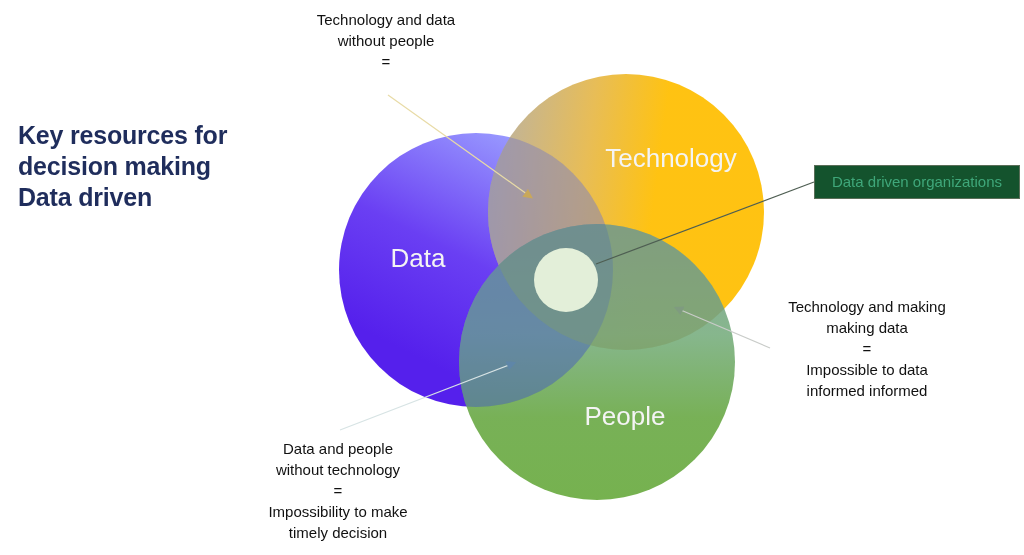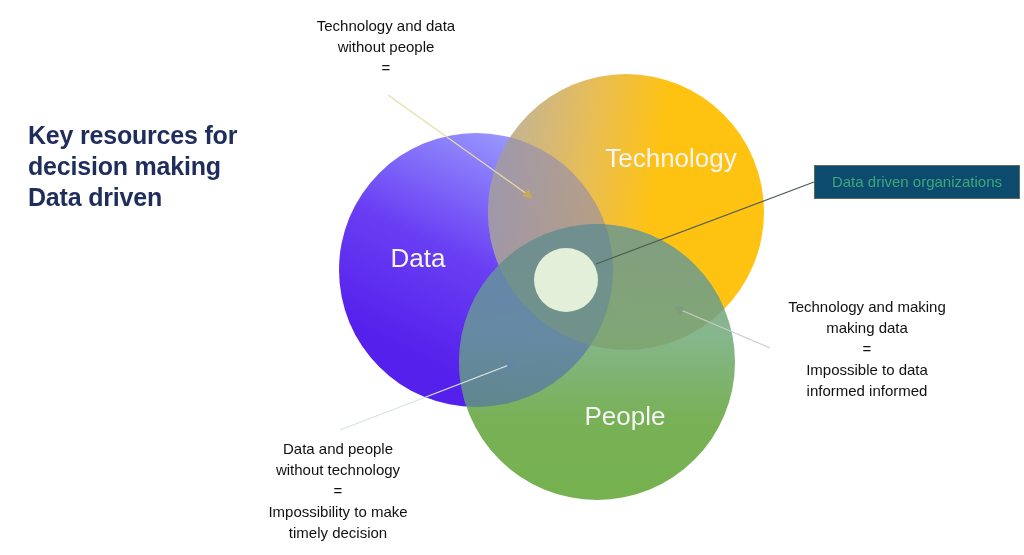--- a/index.html
+++ b/index.html
@@ -17,21 +17,20 @@
     .title {
       position: absolute;
       left: 18px;
       top: 120px;
       width: 230px;
       color: #1f2d5c;
       font-weight: bold;
       font-size: 25px;
       line-height: 31px;
       letter-spacing: -0.2px;
-      margin-left: 10px;
     }
     .title span { display: block; }
     svg.venn {
       position: absolute;
       left: 0;
       top: 0;
       width: 1024px;
       height: 555px;
     }
     .circle-label {
@@ -40,32 +39,32 @@
       fill: #f4f4f4;
     }
     .callout {
       position: absolute;
       text-align: center;
       color: #111111;
       font-size: 15px;
       line-height: 21px;
     }
     .callout span { display: block; }
-    .callout-top { left: 296px; top: 15px; width: 180px; }
+    .callout-top { left: 296px; top: 9px; width: 180px; }
     .callout-right { left: 770px; top: 296px; width: 194px; }
     .callout-bottom { left: 246px; top: 438px; width: 184px; }
     .org-box {
       position: absolute;
       left: 814px;
       top: 165px;
       width: 206px;
       height: 34px;
       box-sizing: border-box;
       border: 1.3px solid #5a6e58;
-      background: #0c4a6e;
+      background: #14532d;
       color: #3fa77a;
       font-size: 15px;
       line-height: 32px;
       text-align: center;
     }
   </style>
 </head>
 <body>
 
 <div class="title">

